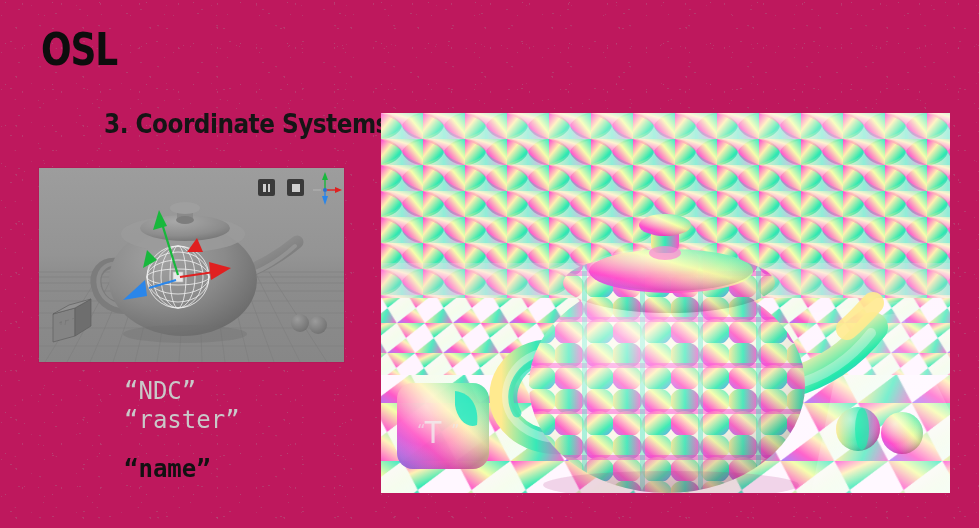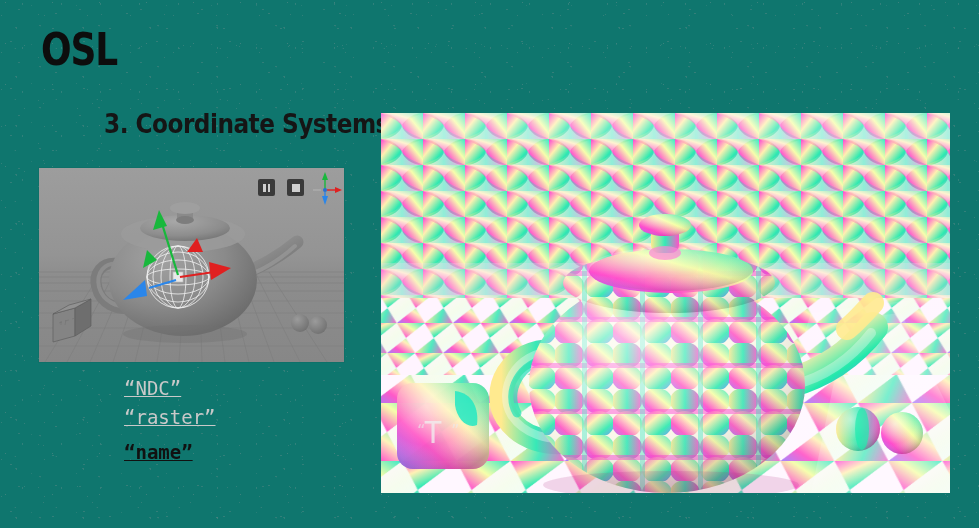--- a/index.html
+++ b/index.html
@@ -12,21 +12,21 @@
     overflow: hidden;
     font-family: "Liberation Sans", sans-serif;
     background-color: #f4f3f1;
     position: relative;
   }
 
   
   #slide {
     position: absolute;
     inset: 0;
-    background-color: #0f766e;
+    background-color: #be185d;
   }
   #paper-noise {
     position: absolute;
     inset: 0;
     opacity: 0.55;
     pointer-events: none;
     background-image:
       radial-gradient(circle at 11% 7%,  rgba(160,160,160,.55) 0 .6px, transparent .7px),
       radial-gradient(circle at 31% 18%, rgba(150,150,150,.45) 0 .7px, transparent .8px),
       radial-gradient(circle at 57% 9%,  rgba(170,170,170,.40) 0 .6px, transparent .7px),
@@ -75,30 +75,29 @@
     transform: scaleX(0.86);
     transform-origin: left top;
     white-space: nowrap;
   }
 
   
   .code-line {
     position: absolute;
     left: 124px;
     font-family: "DejaVu Sans Mono", monospace;
-    font-size: 19px;
+    font-size: 24px;
     line-height: 1;
     white-space: pre;
-    text-decoration: underline;
   }
   .code-line.dim    { color: #c9c9c9; font-weight: normal; }
   .code-line.strong { color: #111111; font-weight: bold; }
   #code-ndc    { top: 379px; }
   #code-raster { top: 408px; }
-  #code-name   { top: 443px; }
+  #code-name   { top: 457px; }
 
   
   #viewport {
     position: absolute;
     left: 39px;
     top: 168px;
     width: 305px;
     height: 194px;
     overflow: hidden;
     background: linear-gradient(180deg, #9a9a9a 0%, #929292 42%, #8c8c8c 58%, #898989 100%);

